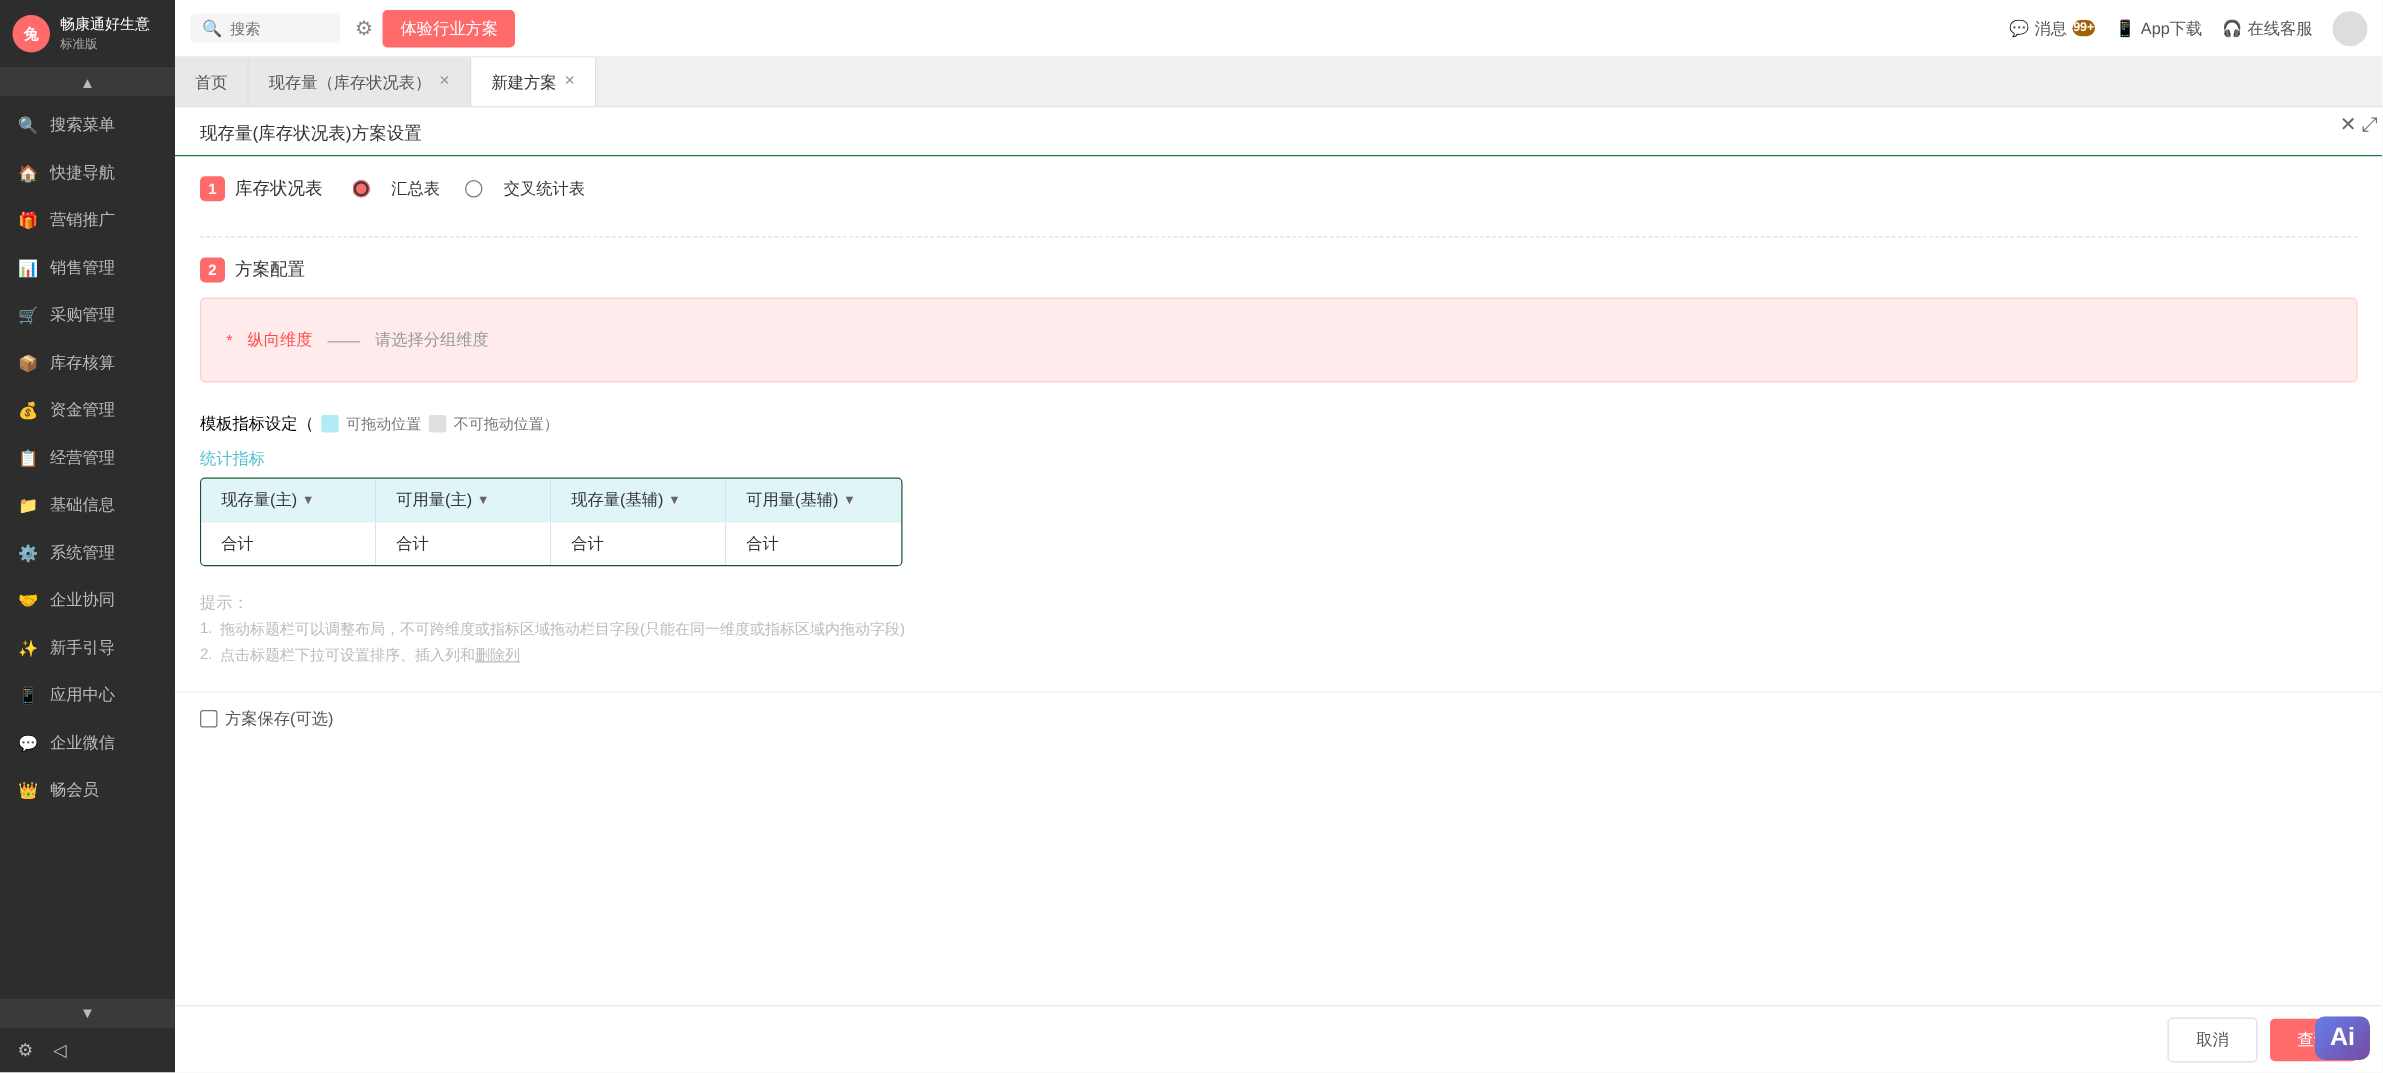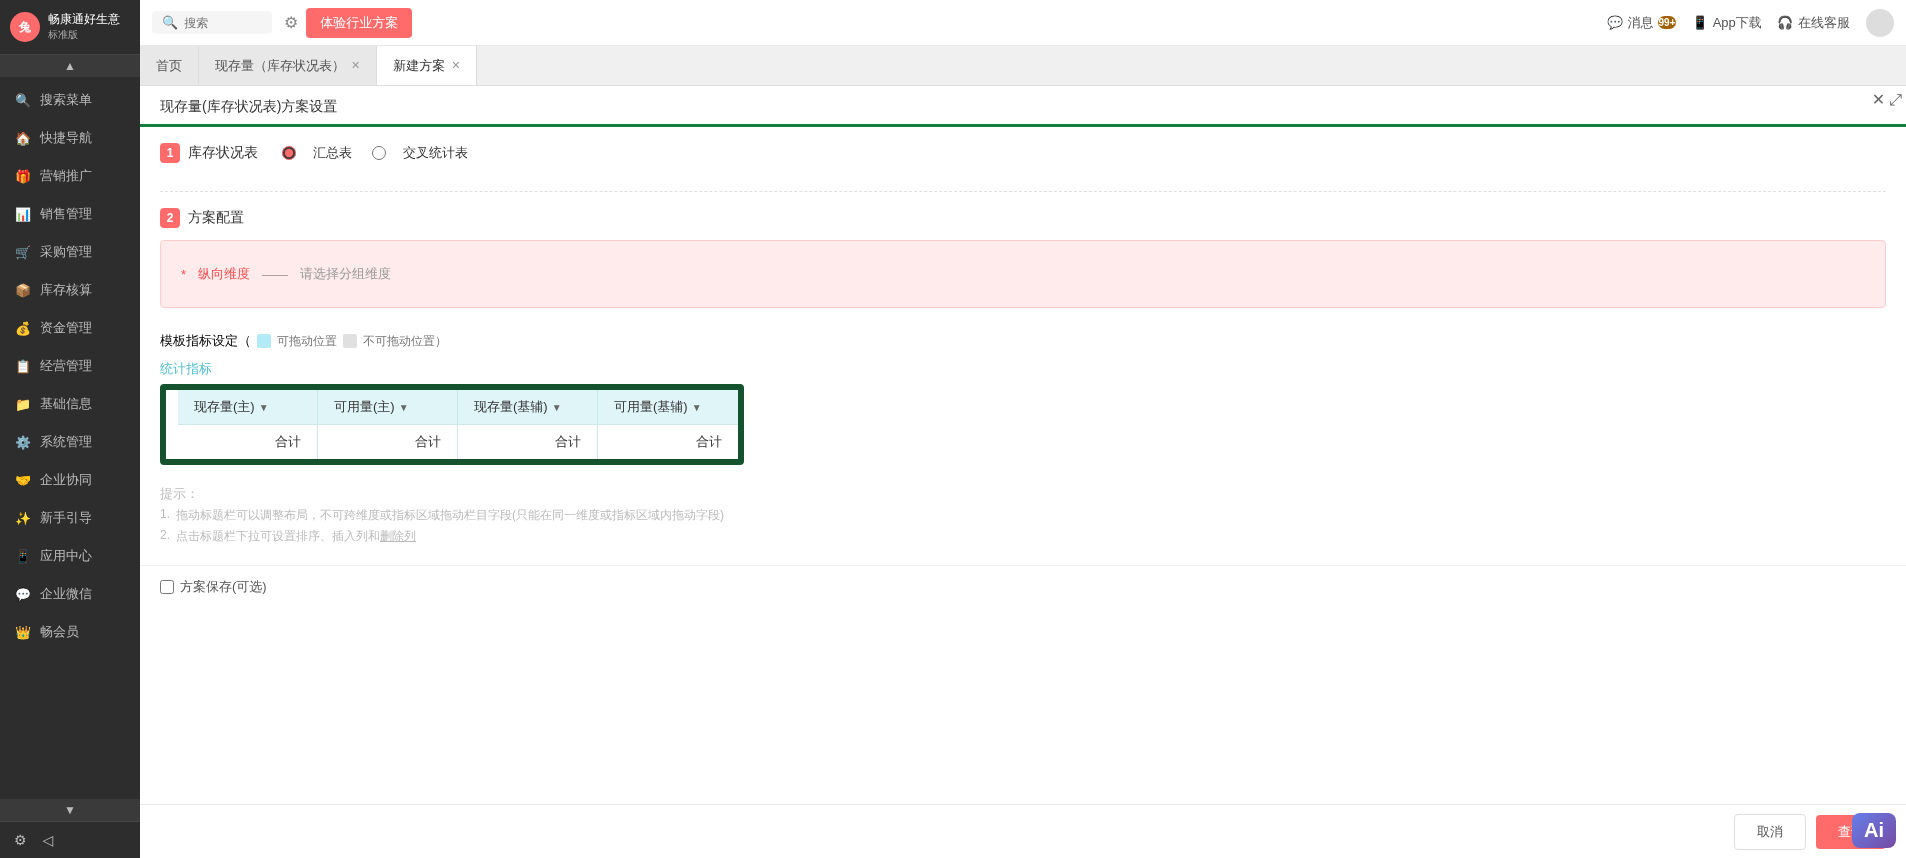--- a/index.html
+++ b/index.html
@@ -110,21 +110,21 @@
     .tab-close { color: #999; font-size: 11px; cursor: pointer; line-height: 1; }
 
     
     .content { flex: 1; overflow-y: auto; background: #fff; padding: 0; position: relative; }
     .content::-webkit-scrollbar { width: 6px; }
     .content::-webkit-scrollbar-thumb { background: #ddd; border-radius: 3px; }
 
     .page-title {
       padding: 12px 20px 8px;
       font-size: 14px; color: #333; font-weight: 500;
-      border-bottom: 3px solid #15803d;
+      border-bottom: 1px solid #15803d;
     }
 
     .section { padding: 16px 20px; }
 
     
     .step-header { display: flex; align-items: center; gap: 8px; margin-bottom: 12px; }
     .step-badge {
       width: 20px; height: 20px;
       background: #ff6b6b; color: white;
       border-radius: 4px;
@@ -165,45 +165,44 @@
     .hint-box2 {
       width: 14px; height: 14px; background: #e0e0e0; border-radius: 2px;
     }
     .hint-text { font-size: 12px; color: #777; }
 
     
     .stats-label { font-size: 13px; color: #52c0d0; margin: 10px 0 6px; font-weight: 500; }
 
     
     .indicator-table {
-      border: 6px solid #14532d;
+      border: 1px solid #14532d;
       border-radius: 4px;
       overflow: hidden;
       width: fit-content;
-      padding-left: 12px;
     }
     .table-header-row { display: flex; }
     .table-header-cell {
       background: #e0f5f8;
       border-right: 1px solid #c8e8ec;
       padding: 8px 16px;
       font-size: 13px; color: #333;
       display: flex; align-items: center; gap: 4px;
       min-width: 140px;
       cursor: pointer;
     }
     .table-header-cell:last-child { border-right: none; }
     .table-data-row { display: flex; border-top: 1px solid #d0e8ec; }
     .table-data-cell {
       background: #fff;
       border-right: 1px solid #d0e8ec;
       padding: 8px 16px;
       font-size: 13px; color: #333;
       min-width: 140px;
-      text-align: right;
+      text-align: left;
     }
     .table-data-cell:last-child { border-right: none; }
     .chevron { font-size: 10px; color: #666; }
 
     
     .tips-section { padding: 4px 20px 16px; }
     .tip-row { display: flex; gap: 6px; font-size: 12px; color: #bbb; margin-bottom: 4px; }
     .tip-num { flex-shrink: 0; }
 
     

